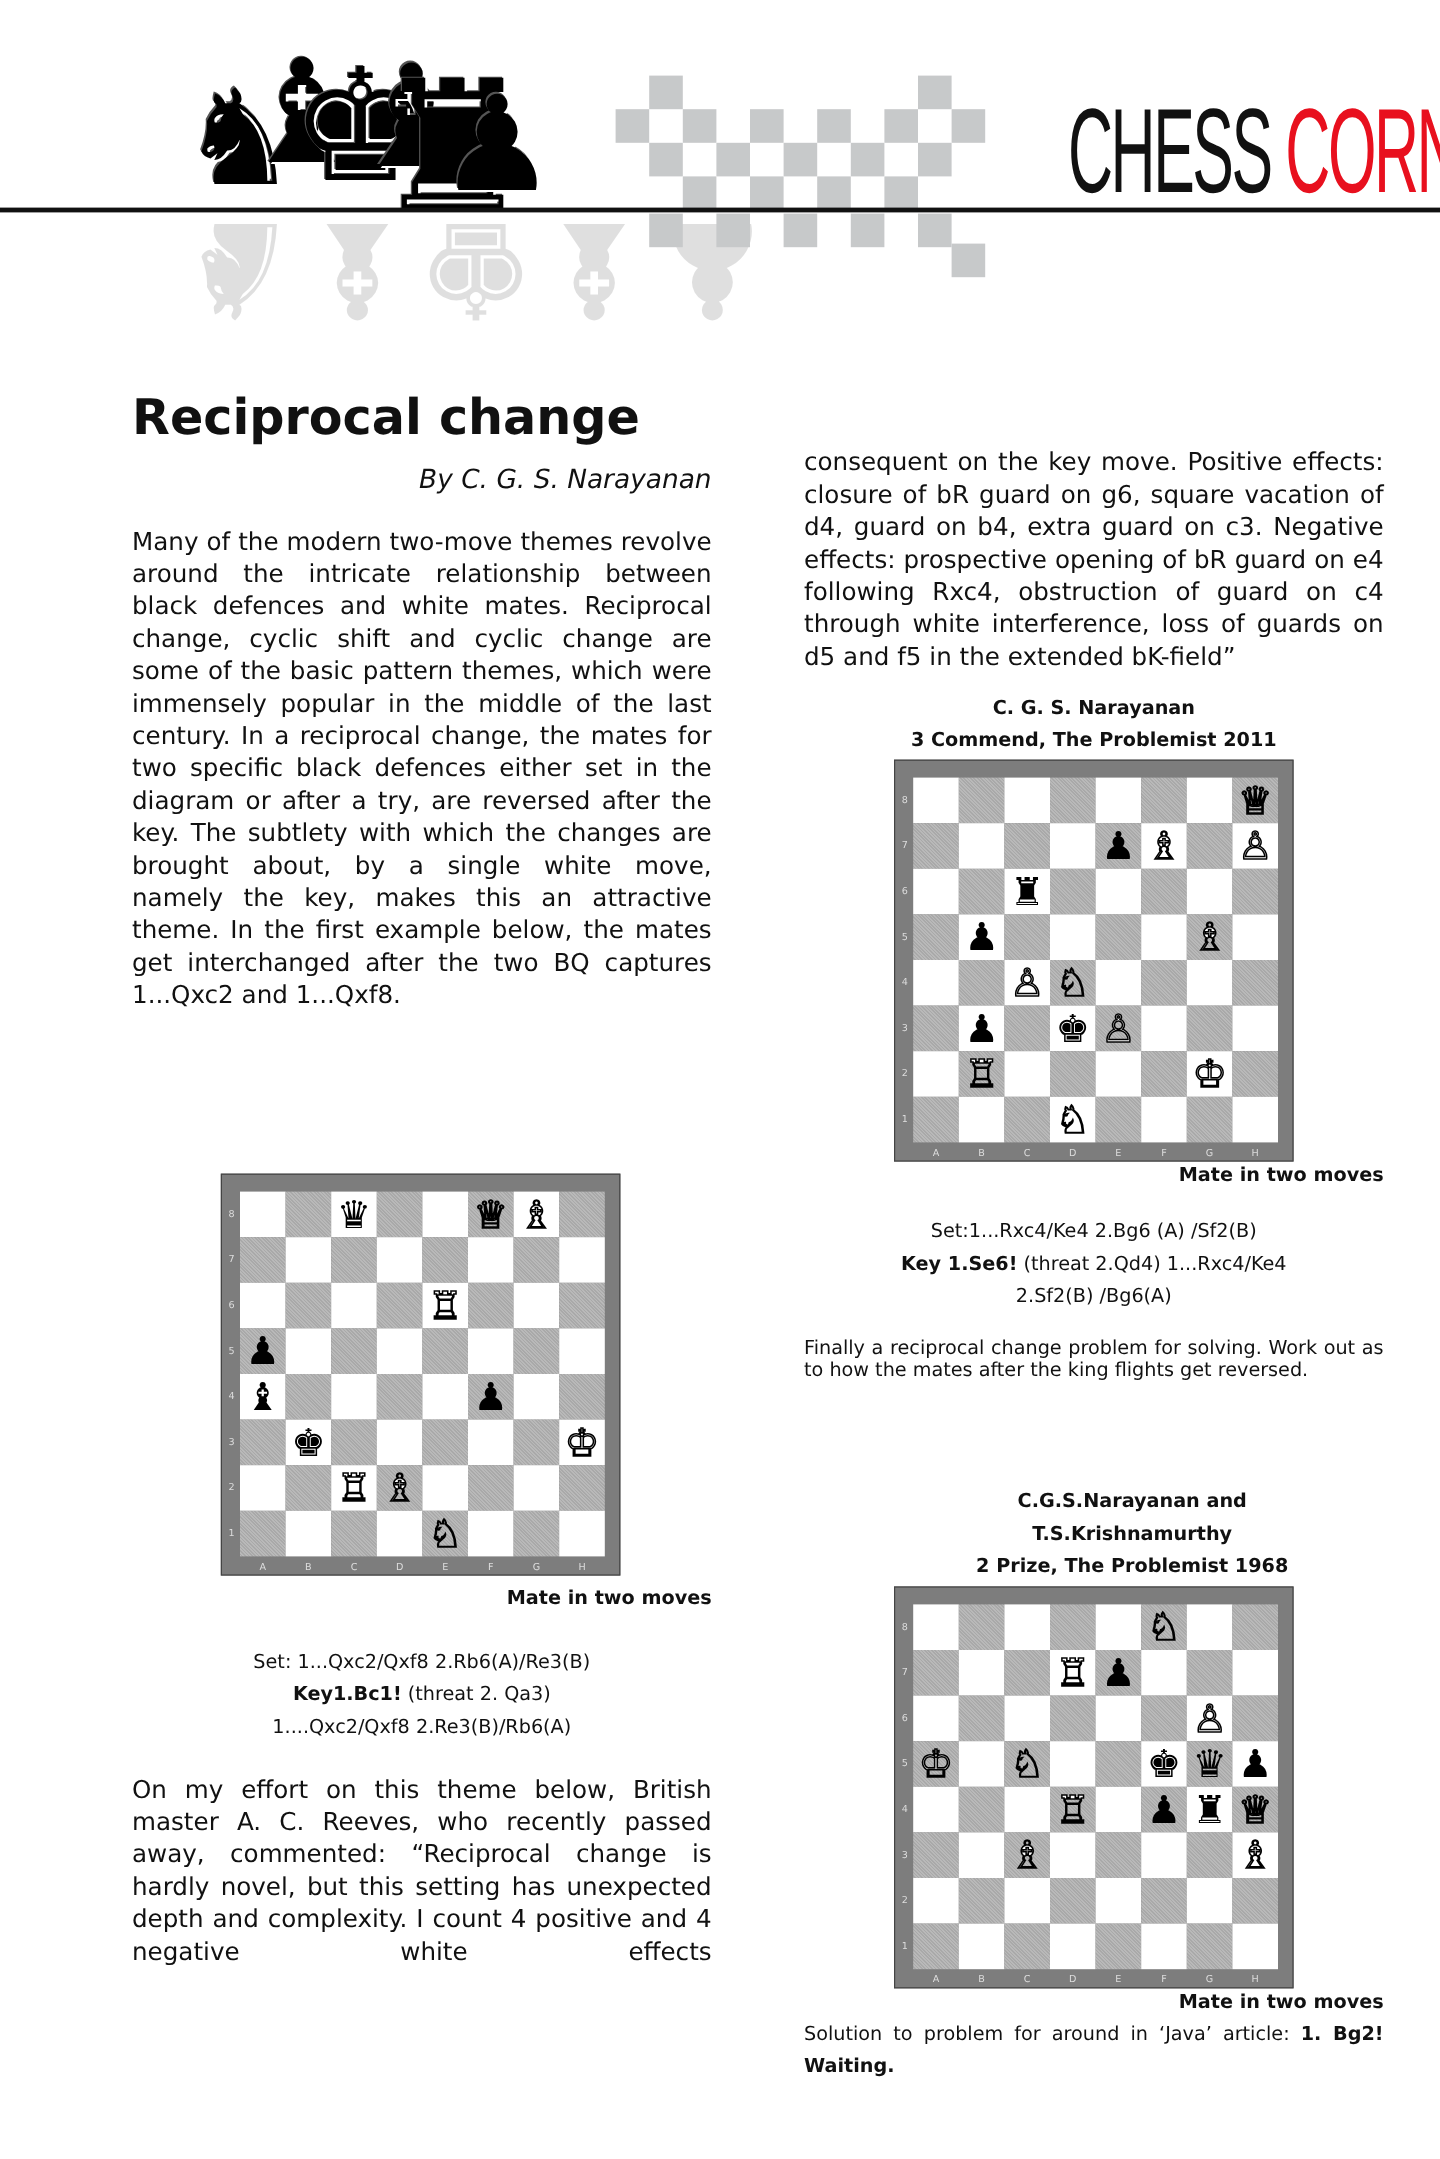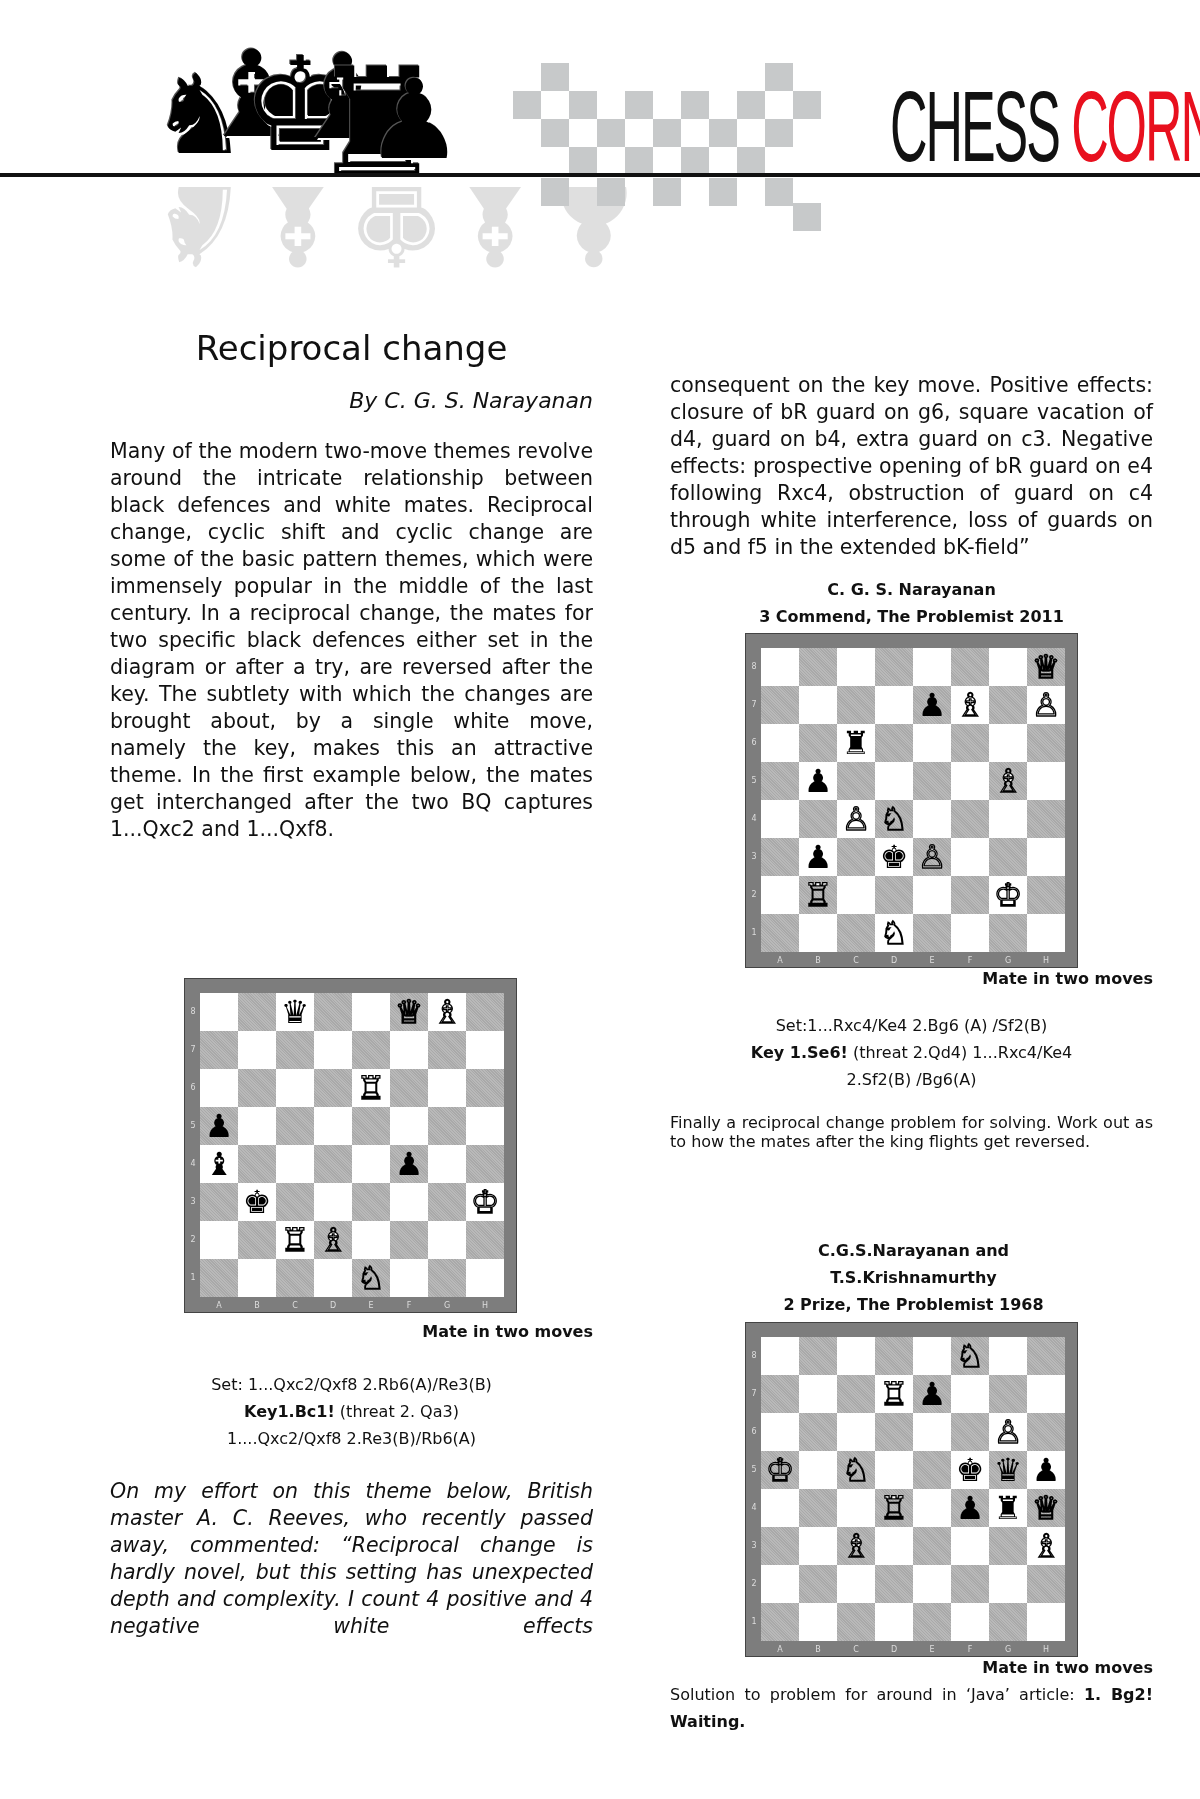--- a/index.html
+++ b/index.html
@@ -13,21 +13,21 @@
   .reflect { position:absolute; opacity:0.12; transform:scaleY(-1); color:#000; line-height:1; }
   .checker { position:absolute; width:28px; height:28px; background:#c7c9ca; }
   .brand { position:absolute; left:890px; top:76px; font-family:"Liberation Sans Narrow","Liberation Sans", sans-serif; font-size:100px; line-height:100px; letter-spacing:-4px; transform:scaleX(0.52); transform-origin:left top; white-space:nowrap; font-weight:400; }
   .brand .b1 { color:#111; }
   .brand .b2 { color:#e8101e; }
 
   
   .col { position:absolute; font-size:20.5px; line-height:27px; }
   .col-left { left:110px; width:483px; top:330px; }
   .col-right { left:670px; width:483px; top:330px;margin-top:40px; }
-  .title { text-align:center; font-weight:normal; font-size:34px; line-height:36px; margin:0 0 20px 0; }
+  .title { font-weight:bold; font-size:41px; line-height:36px; margin:0 0 20px 0; }
   .byline { text-align:right; font-style:italic; font-size:22px; line-height:30px; margin:0 0 22px 0; }
   .para { text-align:justify; margin:0; }
   .ph { text-align:center; font-weight:bold; margin:0; line-height:27px; }
   .caption { text-align:right; font-weight:bold; margin:0; line-height:27px; }
   .sol { text-align:center; margin:0; line-height:27px; }
   b { font-weight:bold; }
 
   
   .board-wrap { position:absolute; width:333px; height:335px; background:#7d7d7d; border:1px solid #444; box-sizing:border-box; }
   .board { position:absolute; left:15px; top:14px; width:304px; height:304px; display:grid; grid-template-columns:repeat(8,38px); grid-template-rows:repeat(8,38px); }
@@ -209,21 +209,21 @@
 </div>
 <div class="abs" style="left:110px;top:1318px;width:483px;">
   <p class="caption">Mate in two moves</p>
   <div style="height:26px"></div>
   <p class="sol">Set: 1...Qxc2/Qxf8 2.Rb6(A)/Re3(B)</p>
   <p class="sol"><b>Key1.Bc1!</b><span> (threat 2. Qa3)</span></p>
   <p class="sol">1....Qxc2/Qxf8 2.Re3(B)/Rb6(A)</p>
 </div>
 
 <div class="abs col" style="left:110px;top:1478px;width:483px;">
-  <p class="para" style="text-align-last:justify;font-style:italic;">On my effort on this theme below, British master A. C. Reeves, who recently passed away, commented: “Reciprocal change is hardly novel, but this setting has unexpected depth and complexity. I count 4 positive and 4 negative white effects</p>
+  <p class="para" style="text-align-last:justify;">On my effort on this theme below, British master A. C. Reeves, who recently passed away, commented: “Reciprocal change is hardly novel, but this setting has unexpected depth and complexity. I count 4 positive and 4 negative white effects</p>
 </div>
 
 <div class="col col-right" style="top:332px;">
   <p class="para">consequent on the key move. Positive effects: closure of bR guard on g6, square vacation of d4, guard on b4, extra guard on c3. Negative effects: prospective opening of bR guard on e4 following Rxc4, obstruction of guard on c4 through white interference, loss of guards on d5 and f5 in the extended bK-field”</p>
 </div>
 
 <div class="abs" style="left:670px;top:576px;width:483px;">
   <p class="ph">C. G. S. Narayanan</p>
   <p class="ph">3 Commend, The Problemist 2011</p>
 </div>
@@ -348,21 +348,21 @@
 <div class="abs" style="left:670px;top:965px;width:483px;">
   <p class="caption">Mate in two moves</p>
   <div style="height:20px"></div>
   <p class="sol">Set:1...Rxc4/Ke4 2.Bg6 (A) /Sf2(B)</p>
   <p class="sol"><b>Key 1.Se6!</b><span> (threat 2.Qd4) 1...Rxc4/Ke4</span></p>
   <p class="sol">2.Sf2(B) /Bg6(A)</p>
   <div style="height:20px"></div>
   <p class="para">Finally a reciprocal change problem for solving. Work out as to how the mates after the king flights get reversed.</p>
 </div>
 
-<div class="abs" style="left:672px;top:1237px;width:483px;">
+<div class="abs" style="left:702px;top:1237px;width:483px;">
   <p class="ph">C.G.S.Narayanan and</p>
   <p class="ph">T.S.Krishnamurthy</p>
   <p class="ph">2 Prize, The Problemist 1968</p>
 </div>
 <div class="board-wrap" style="left:745px;top:1322px;">
   <div class="ranks">
       <span>8</span>
       <span>7</span>
       <span>6</span>
       <span>5</span>

